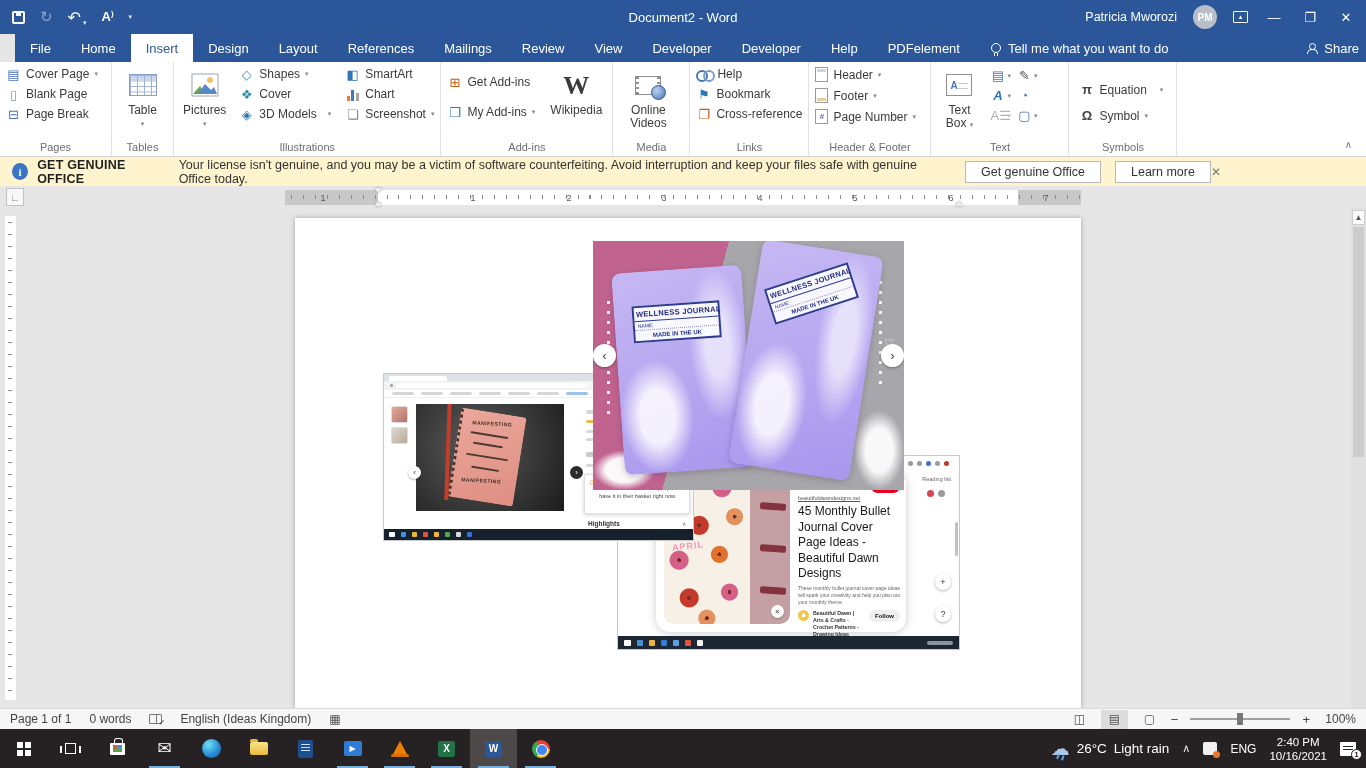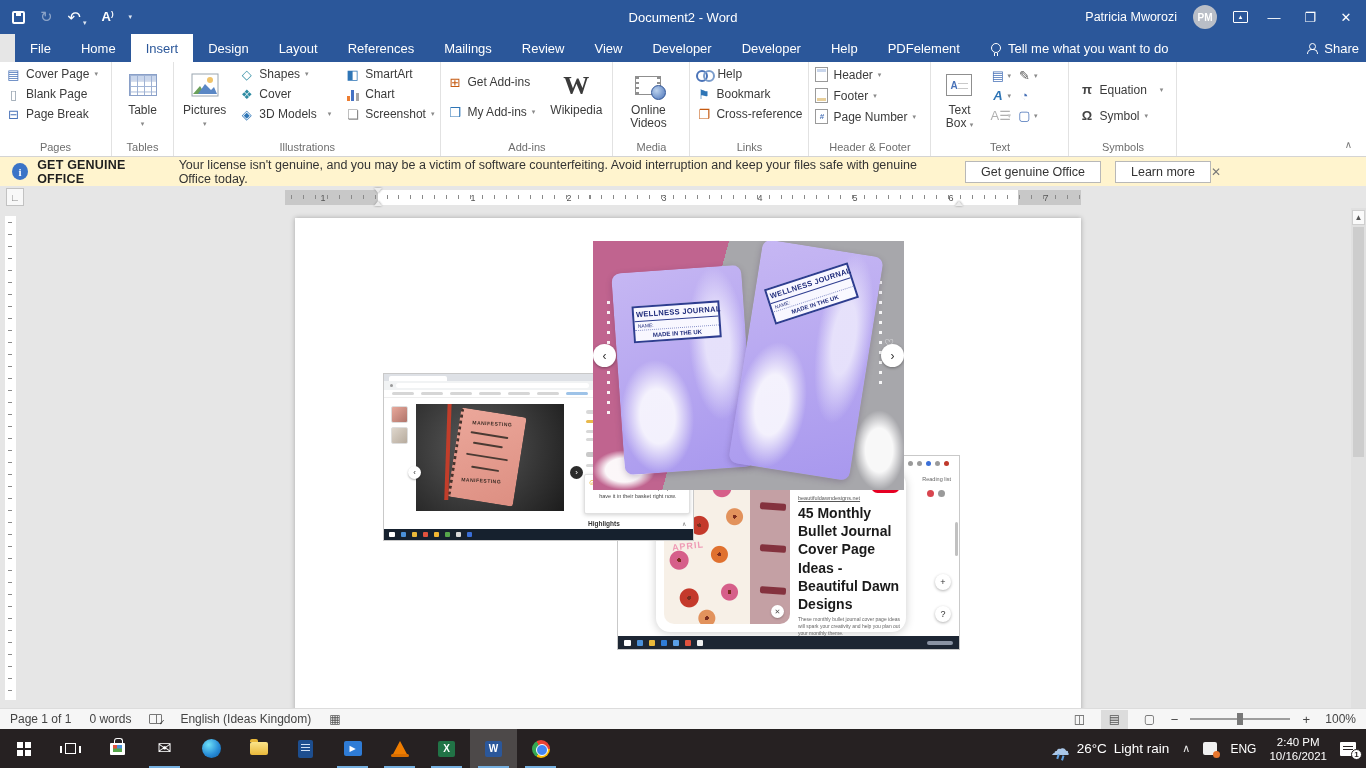--- a/index.html
+++ b/index.html
@@ -153,21 +153,21 @@
     radial-gradient(circle at 52% 78%,#7a2d1f 0 2px,#d65f8a 2px 8px,transparent 9px),
     radial-gradient(circle at 34% 96%,#7a2d1f 0 2px,#e2925c 2px 8px,transparent 9px)}
   .pin-month{position:absolute;left:8px;top:62px;font-size:9px;font-weight:bold;color:#ef9ab5;letter-spacing:1px;transform:rotate(-6deg)}
   .shelf{position:absolute;right:4px;width:26px;height:7px;background:#84323e;border-radius:2px;transform:rotate(4deg)}
   .pin-x{position:absolute;right:6px;bottom:6px;width:13px;height:13px;border-radius:50%;background:#fff;display:flex;align-items:center;justify-content:center;font-size:7px;color:#555;box-shadow:0 1px 2px rgba(0,0,0,.25)}
   .pin-right{position:absolute;left:142px;top:8px;width:102px}
   .pin-iconrow{display:flex;align-items:center;gap:6px;font-size:7px;color:#555;height:14px}
   .pin-save{margin-left:auto;background:#e60023;color:#fff;font-size:6.5px;font-weight:bold;padding:3px 7px;border-radius:10px}
   .pin-user{font-size:6px;font-weight:bold;color:#333;margin-left:auto}
   .pin-site{font-size:5.5px;color:#555;text-decoration:underline;margin:2px 0 3px}
-  .pin-title{font-size:14px;font-weight:bold;color:#1a1a1a;line-height:1.3}
+  .pin-title{font-size:12px;font-weight:normal;color:#1a1a1a;line-height:1.3}
   .pin-desc{font-size:5px;color:#666;line-height:1.4;margin-top:3px}
   .pin-prof{display:flex;align-items:flex-start;gap:4px;margin-top:4px}
   .pin-av{width:11px;height:11px;border-radius:50%;background:radial-gradient(circle at 50% 50%,#fff 0 2px,#f2c744 2px);flex:0 0 auto}
   .pin-prof-name{font-size:5.3px;font-weight:bold;color:#333;line-height:1.3}
   .pin-followers{font-size:5px;color:#666}
   .pin-follow{margin-left:auto;background:#efefef;color:#111;font-size:6px;font-weight:bold;padding:3px 6px;border-radius:9px;flex:0 0 auto}
   .pin-tabs{display:flex;gap:9px;margin-top:5px;align-items:center}
   .pin-tab1{font-size:6.5px;font-weight:bold;color:#111}
   .pin-tab2{font-size:6px;color:#555}
   .pin-cmt{display:flex;align-items:center;margin-top:6px;border-top:1px solid #eee;padding-top:3px}

